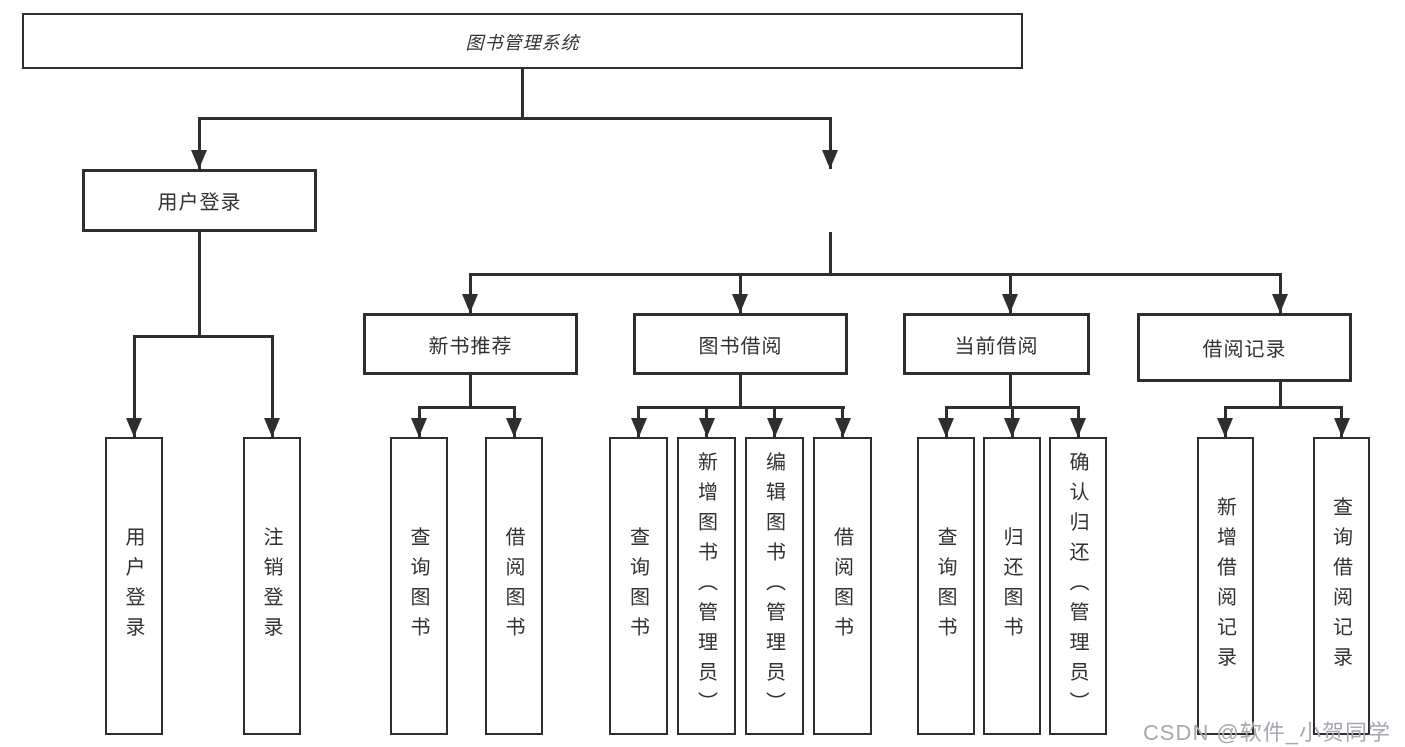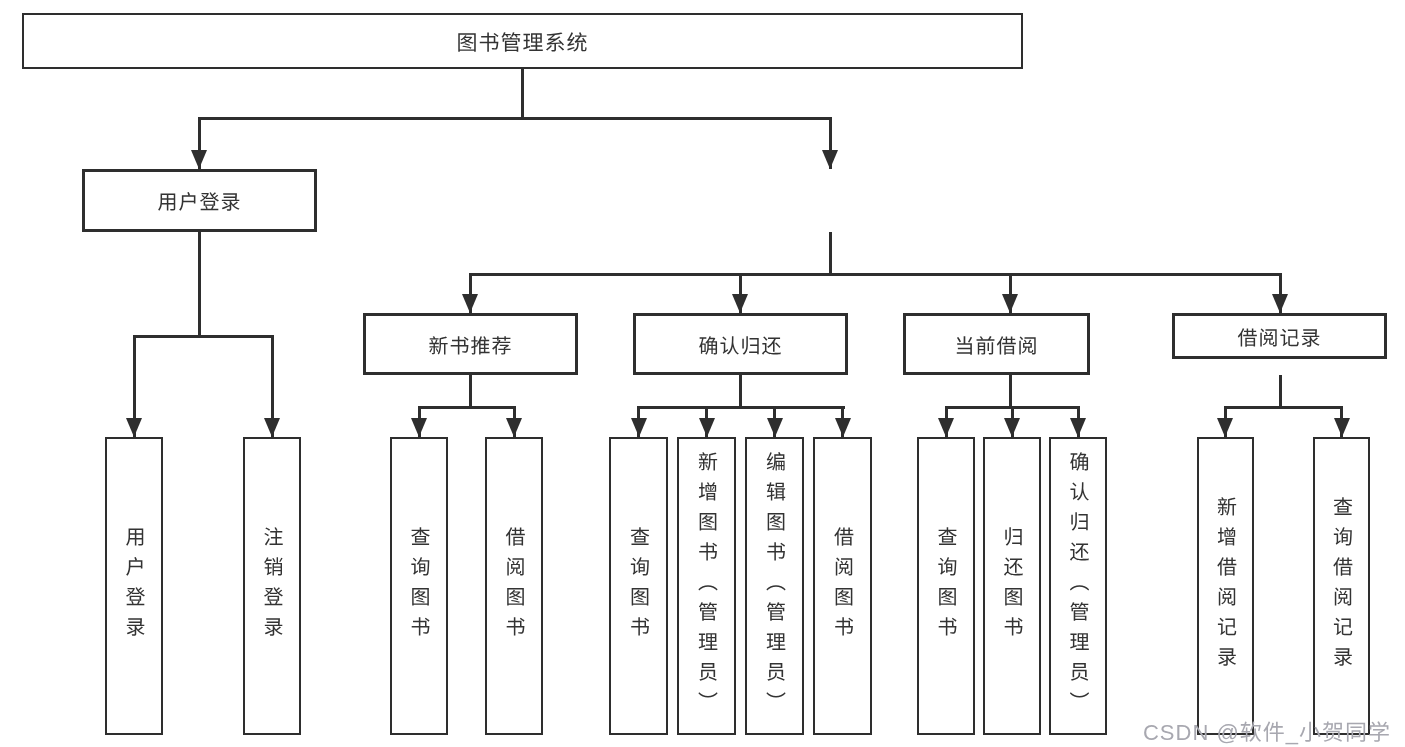--- a/index.html
+++ b/index.html
@@ -7,21 +7,21 @@
   .canvas{
     position:relative;width:1405px;height:747px;background:#ffffff;overflow:hidden;
   }
   .node{
     position:absolute;box-sizing:border-box;background:#ffffff;
     border:3px solid var(--line,#2e2e2e);
     display:flex;align-items:center;justify-content:center;
     color:var(--text,#333333);font-size:20px;letter-spacing:1px;
     z-index:2;
   }
-  .node.root{border-width:2px;font-size:21px;}
+  .node.root{border-width:2px;font-size:18px;font-style:italic;}
   .node.leaf{
     border-width:2.5px;
     writing-mode:vertical-rl;text-orientation:mixed;
     letter-spacing:10px;font-size:20px;line-height:1.2;
   }
   .vline,.stem{
     position:absolute;width:3px;background:var(--line,#2e2e2e);z-index:1;
   }
   .hline{
     position:absolute;height:3px;background:var(--line,#2e2e2e);z-index:1;
@@ -39,23 +39,23 @@
 </head>
 <body>
 
 <div class="canvas">
 
   <div class="node root" style="left:22px;top:13px;width:1001px;height:56px">图书管理系统</div>
 
   <div class="node l2" style="left:82px;top:169px;width:235px;height:63px">用户登录</div>
 
   <div class="node l3" style="left:363px;top:313px;width:215px;height:62px">新书推荐</div>
-  <div class="node l3" style="left:633px;top:313px;width:215px;height:62px">确认归还</div>
+  <div class="node l3" style="left:633px;top:313px;width:215px;height:62px">图书借阅</div>
   <div class="node l3" style="left:903px;top:313px;width:187px;height:62px">当前借阅</div>
-  <div class="node l3" style="left:1172px;top:313px;width:215px;height:46px">借阅记录</div>
+  <div class="node l3" style="left:1137px;top:313px;width:215px;height:69px">借阅记录</div>
 
   <div class="node leaf" style="left:105px;top:437px;width:58px;height:298px">用户登录</div>
   <div class="node leaf" style="left:243px;top:437px;width:58px;height:298px">注销登录</div>
 
   <div class="node leaf" style="left:390px;top:437px;width:58px;height:298px">查询图书</div>
   <div class="node leaf" style="left:485px;top:437px;width:58px;height:298px">借阅图书</div>
 
   <div class="node leaf" style="left:609px;top:437px;width:59px;height:298px">查询图书</div>
   <div class="node leaf" style="left:677px;top:437px;width:59px;height:298px">新增图书（管理员）</div>
   <div class="node leaf" style="left:745px;top:437px;width:59px;height:298px">编辑图书（管理员）</div>

